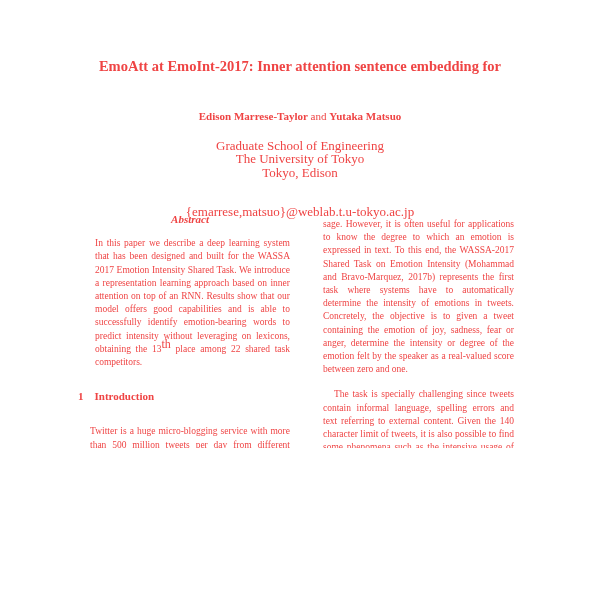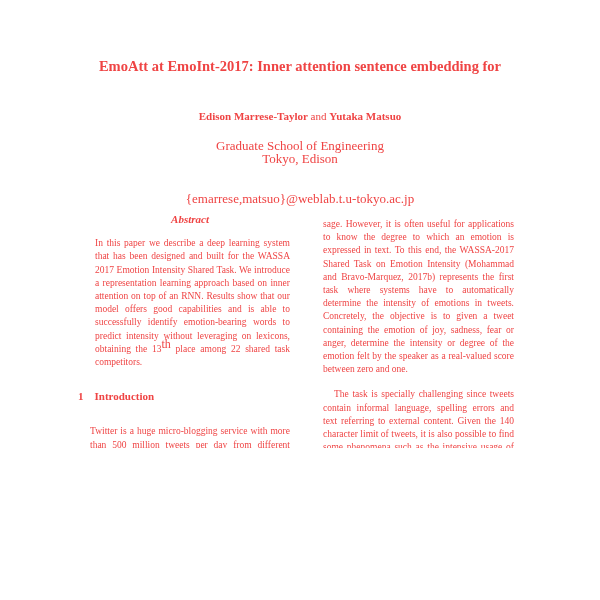--- a/index.html
+++ b/index.html
@@ -103,20 +103,21 @@
 
   <div class="title-block">
     <div class="paper-title">
       <div>EmoAtt at EmoInt-2017: Inner attention sentence embedding for</div>
     </div>
   </div>
 
   <div class="author-block">
     <div class="author-line"><span class="author-name">Edison Marrese-Taylor</span><span class="author-conj"> and </span><span class="author-name">Yutaka Matsuo</span></div>
     <div class="affil-line">Graduate School of Engineering</div>
+    <div class="affil-line">The University of Tokyo</div>
     <div class="affil-line">Tokyo, Edison</div>
     <div class="email-line">{emarrese,matsuo}@weblab.t.u-tokyo.ac.jp</div>
   </div>
 
   <div class="columns">
 
     <div class="col col-left">
       <div class="abstract-heading">Abstract</div>
       <div class="abstract-body"><span>In this paper we describe a deep learning system that has been designed and built for the WASSA 2017 Emotion Intensity Shared Task. We introduce a representation learning approach based on inner attention on top of an RNN. Results show that our model offers good capabilities and is able to successfully identify emotion-bearing words to predict intensity without leveraging on lexicons, obtaining the 13</span><sup>th</sup><span> place among 22 shared task competitors.</span></div>
       <div class="section-heading"><span class="section-number">1</span><span>Introduction</span></div>

